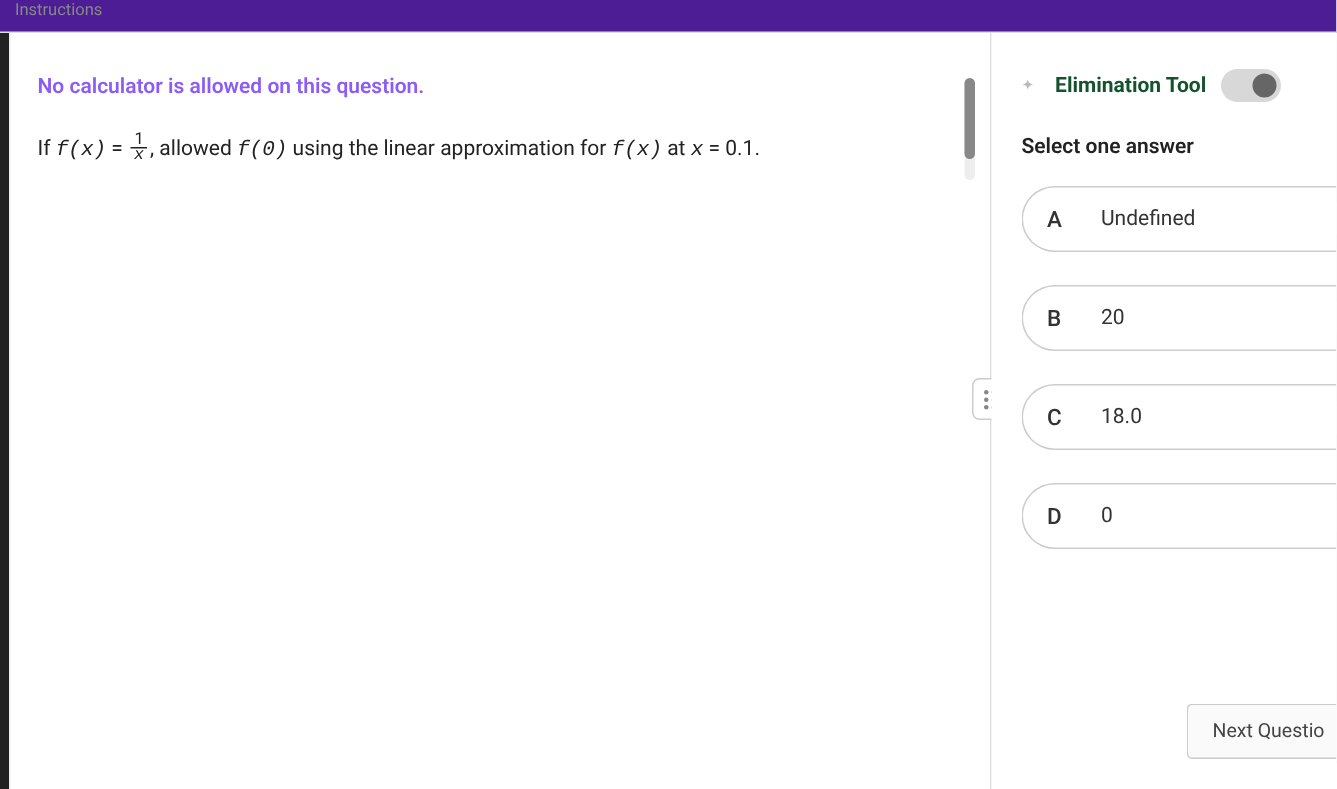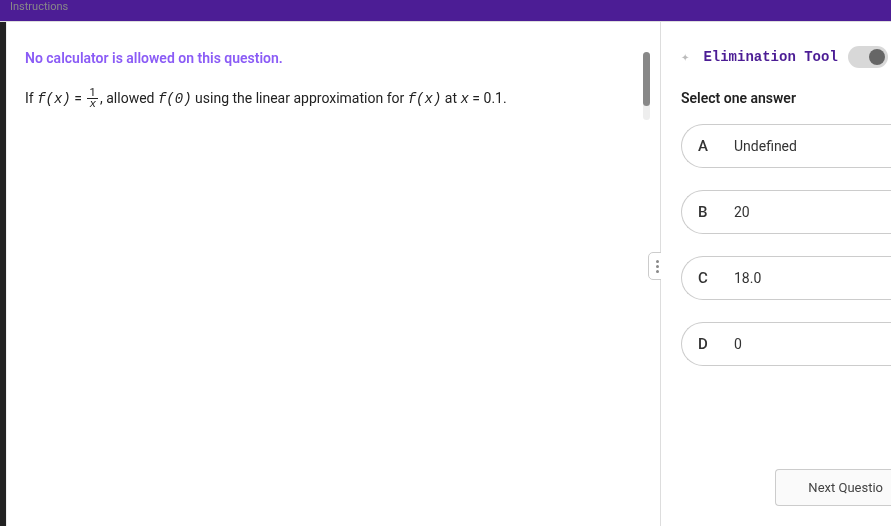--- a/index.html
+++ b/index.html
@@ -147,22 +147,21 @@
     }
     .elim-row {
       display: flex;
       align-items: center;
       gap: 10px;
       margin-bottom: 22px;
     }
     .elim-label {
       font-size: 14px;
       font-weight: 700;
-      color: #4c1d95;
-      font-family: Liberation Mono, monospace;
+      color: #14532d;
     }
     .toggle {
       width: 40px;
       height: 22px;
       background: #d8d8d8;
       border-radius: 11px;
       position: relative;
       cursor: pointer;
     }
     .toggle-knob {
@@ -202,21 +201,21 @@
       font-size: 14px;
       color: #333;
     }
     .next-btn {
       position: absolute;
       bottom: 20px;
       right: 0;
       border: 1px solid #ccc;
       border-right: none;
       background: #fafafa;
-      padding: 10px 8px 10px 32px;
+      padding: 10px 8px 10px 16px;
       font-size: 13px;
       color: #444;
       border-radius: 4px 0 0 4px;
       cursor: pointer;
     }
     .star {
       color: #bbb;
       font-size: 10px;
       margin-right: 4px;
       vertical-align: middle;

